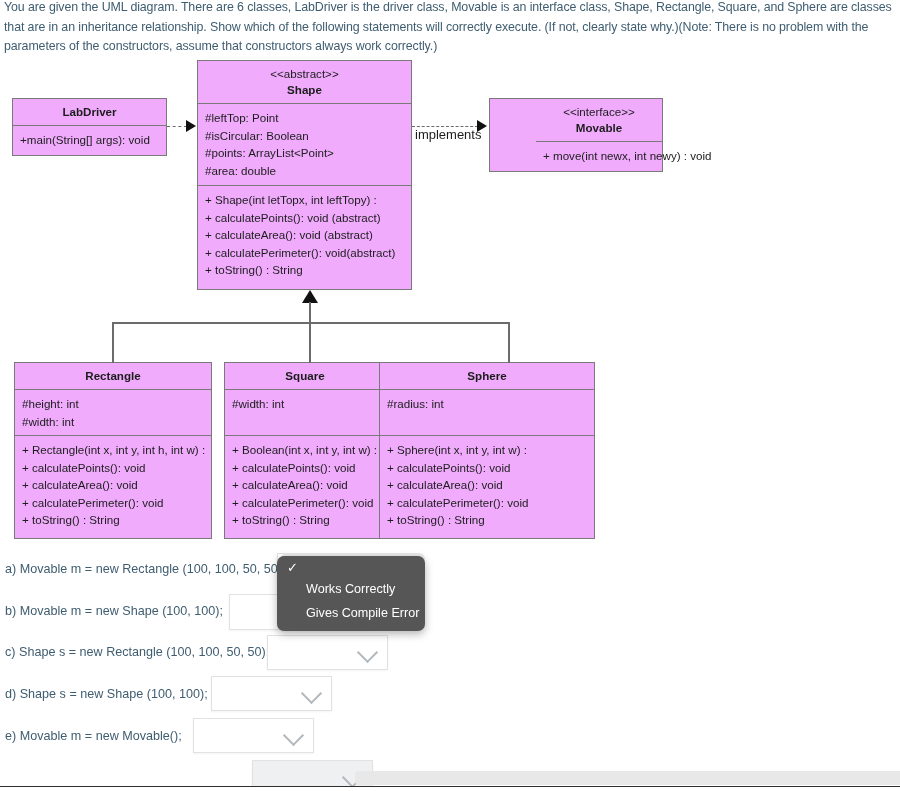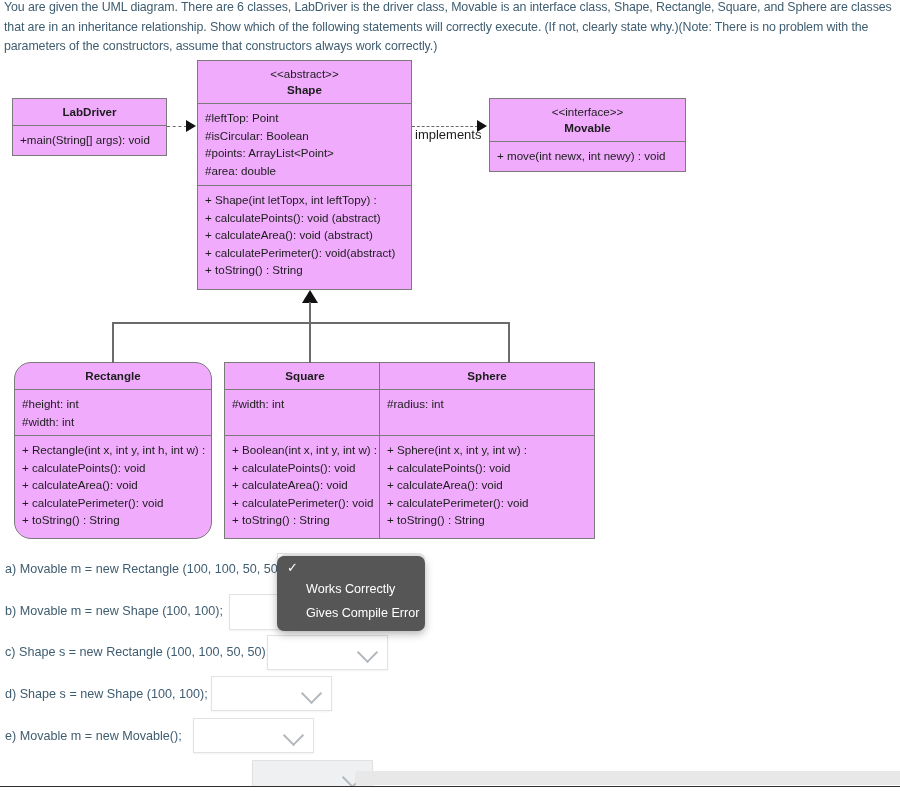--- a/index.html
+++ b/index.html
@@ -153,31 +153,31 @@
     </div>
     <div class="uml-sec">
       <div>+ Shape(int  letTopx, int leftTopy) :</div>
       <div>+ calculatePoints():  void (abstract)</div>
       <div>+ calculateArea():  void (abstract)</div>
       <div>+ calculatePerimeter():  void(abstract)</div>
       <div>+ toString() : String</div>
     </div>
   </div>
 
-  <div class="uml-box" style="left:489px;top:98px;width:197px;height:74px;">
+  <div class="uml-box" style="left:489px;top:98px;width:174px;height:74px;padding-left:46px;">
     <div class="uml-head">
       <span class="stereo">&lt;&lt;interface&gt;&gt;</span>
       <span>Movable</span>
     </div>
     <div class="uml-sec">
       <div>+ move(int  newx, int newy) : void</div>
     </div>
   </div>
 
-  <div class="uml-box" style="left:14px;top:362px;width:198px;height:177px;border-radius:17px;">
+  <div class="uml-box" style="left:14px;top:362px;width:198px;height:177px;">
     <div class="uml-head">Rectangle</div>
     <div class="uml-sec" style="height:46px;">
       <div>#height: int</div>
       <div>#width: int</div>
     </div>
     <div class="uml-sec">
       <div>+ Rectangle(int  x, int y, int h, int w) :</div>
       <div>+ calculatePoints():  void</div>
       <div>+ calculateArea():  void</div>
       <div>+  calculatePerimeter():  void</div>

